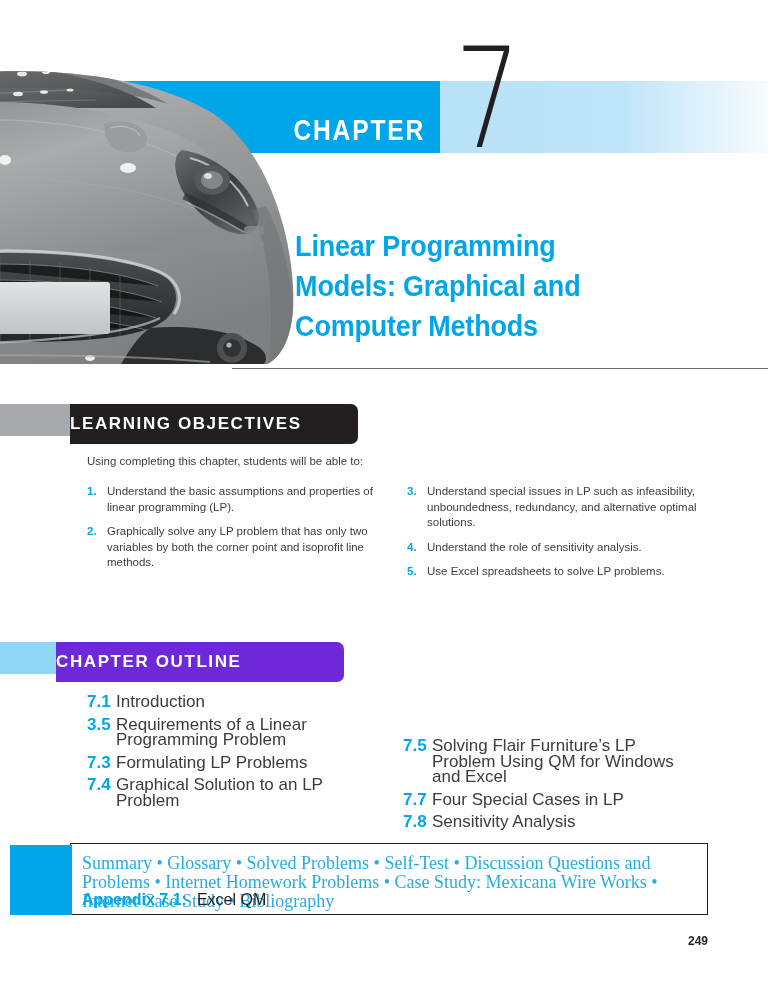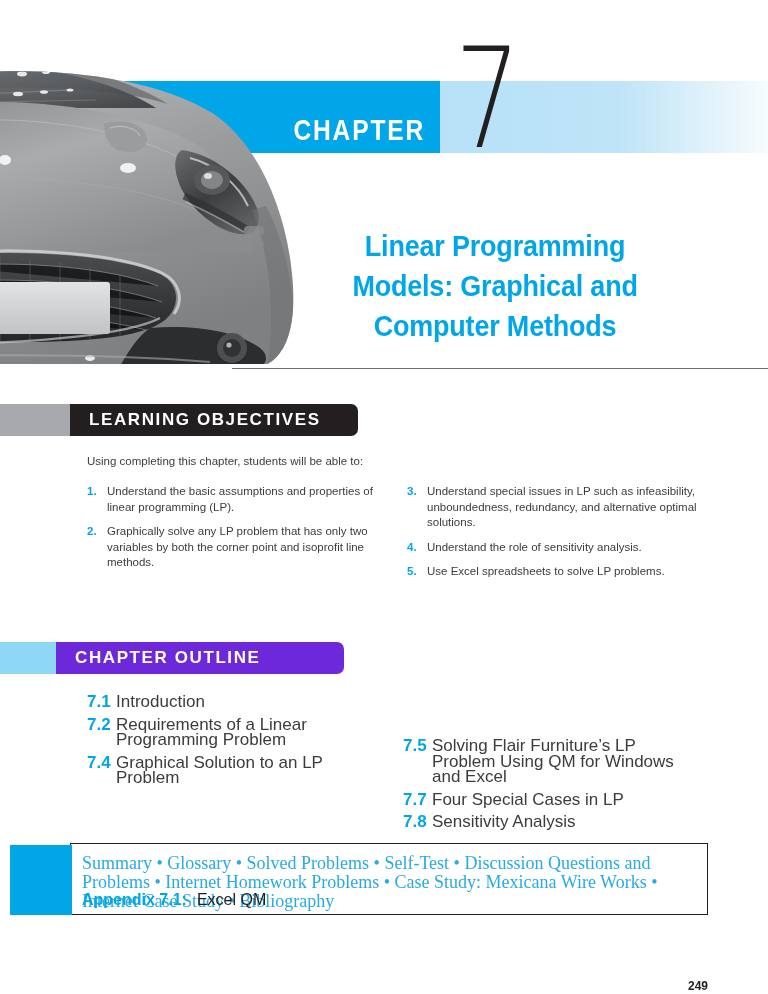--- a/index.html
+++ b/index.html
@@ -88,21 +88,21 @@
     background: #6d6e71;
     z-index: 2;
   }
 
   
   .book-title {
     position: absolute;
     right: 73px;
     top: 226px;
     width: 430px;
-    text-align: center;
+    text-align: left;
     color: #00a6e8;
     font-weight: bold;
     font-size: 29px;
     line-height: 40px;
     letter-spacing: -0.2px;
     font-family: "Liberation Sans Narrow", "Liberation Sans", sans-serif;
     z-index: 5;
   }
   .book-title .tl { display: block; transform: scaleX(0.93); transform-origin: right center; }
 
@@ -113,30 +113,29 @@
     height: 32px;
   }
   .sec-bar .leftseg {
     position: absolute;
     left: 0; top: 0;
     height: 32px;
   }
   .sec-bar .mainseg {
     position: absolute;
     top: 0;
-    height: 32px;
+    height: 40px;
     border-top-right-radius: 7px;
     border-bottom-right-radius: 7px;
     display: flex;
     align-items: center;
     color: #ffffff;
     font-weight: bold;
     font-size: 17px;
     letter-spacing: 1.6px;
-    padding-left: 19px;
     box-sizing: border-box;
   }
 
   #lo-bar { top: 404px; width: 358px; }
   #lo-bar .leftseg { width: 70px; background: #a7a9ac; }
   #lo-bar .mainseg { left: 70px; width: 288px; background: #231f20; }
 
   #co-bar { top: 642px; width: 358px; }
   #co-bar .leftseg { width: 70px; background: #8ed8f5; }
   #co-bar .mainseg { left: 56px; width: 288px; background: #6d28d9; }
@@ -253,21 +252,20 @@
   }
 
   .page-num {
     position: absolute;
     right: 60px;
     top: 934px;
     font-size: 12px;
     font-weight: bold;
     color: #231f20;
     font-family: "Liberation Sans Narrow", "Liberation Sans", sans-serif;
-    margin-top: 45px;
   }
 </style>
 </head>
 <body>
 
 <div class="banner">
   <div class="banner-solid"></div>
   <div class="banner-light"></div>
   <div class="chapter-word">CHAPTER</div>
 </div>
@@ -430,22 +428,26 @@
   <div class="mainseg">CHAPTER OUTLINE</div>
 </div>
 
 <div class="out-cols">
   <div class="out-col left">
     <div class="out-item">
       <span class="out-num">7.1</span>
       <span class="out-text">Introduction</span>
     </div>
     <div class="out-item">
-      <span class="out-num">7.2</span>
+      <span class="out-num">3.5</span>
       <span class="out-text">Requirements of a Linear Programming Problem</span>
+    </div>
+    <div class="out-item">
+      <span class="out-num">7.3</span>
+      <span class="out-text">Formulating LP Problems</span>
     </div>
     <div class="out-item">
       <span class="out-num">7.4</span>
       <span class="out-text">Graphical Solution to an LP Problem</span>
     </div>
   </div>
   <div class="out-col right">
     <div class="out-item">
       <span class="out-num">7.5</span>
       <span class="out-text">Solving Flair Furniture’s LP Problem Using QM for Windows and Excel</span>

